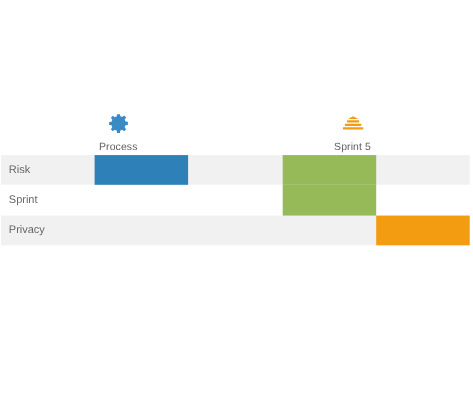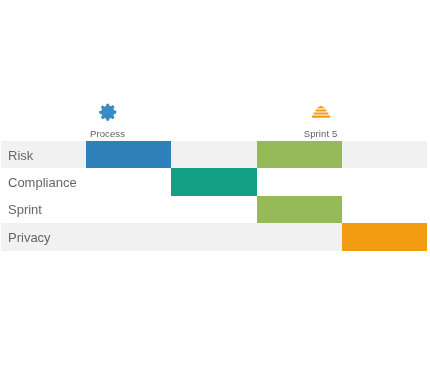--- a/index.html
+++ b/index.html
@@ -65,21 +65,21 @@
     box-sizing: border-box;
   }
   .grid-row.shaded { background: #f1f1f1; }
   .grid-row.plain  { background: #ffffff; }
 
   .row-label {
     position: absolute;
     left: 7px;
     top: 50%;
     transform: translateY(-50%);
-    font-size: 13px;
+    font-size: 10px;
     color: #666666;
     white-space: nowrap;
     z-index: 2;
   }
 
   .bars {
     position: absolute;
     left: 0;
     top: 0;
     right: 0;
@@ -135,30 +135,20 @@
       <div class="bars">
         <div class="cell"></div>
         <div class="cell filled" style="background:#2e80b8"></div>
         <div class="cell"></div>
         <div class="cell filled" style="background:#95ba57"></div>
         <div class="cell"></div>
       </div>
       <div class="row-label">Risk</div>
     </div>
 
-    <div class="grid-row plain">
-      <div class="bars">
-        <div class="cell"></div>
-        <div class="cell"></div>
-        <div class="cell filled" style="background:#14a085"></div>
-        <div class="cell"></div>
-        <div class="cell"></div>
-      </div>
-      <div class="row-label">Compliance</div>
-    </div>
 
 
     <div class="grid-row plain">
       <div class="bars">
         <div class="cell"></div>
         <div class="cell"></div>
         <div class="cell"></div>
         <div class="cell filled" style="background:#95ba57"></div>
         <div class="cell"></div>
       </div>

